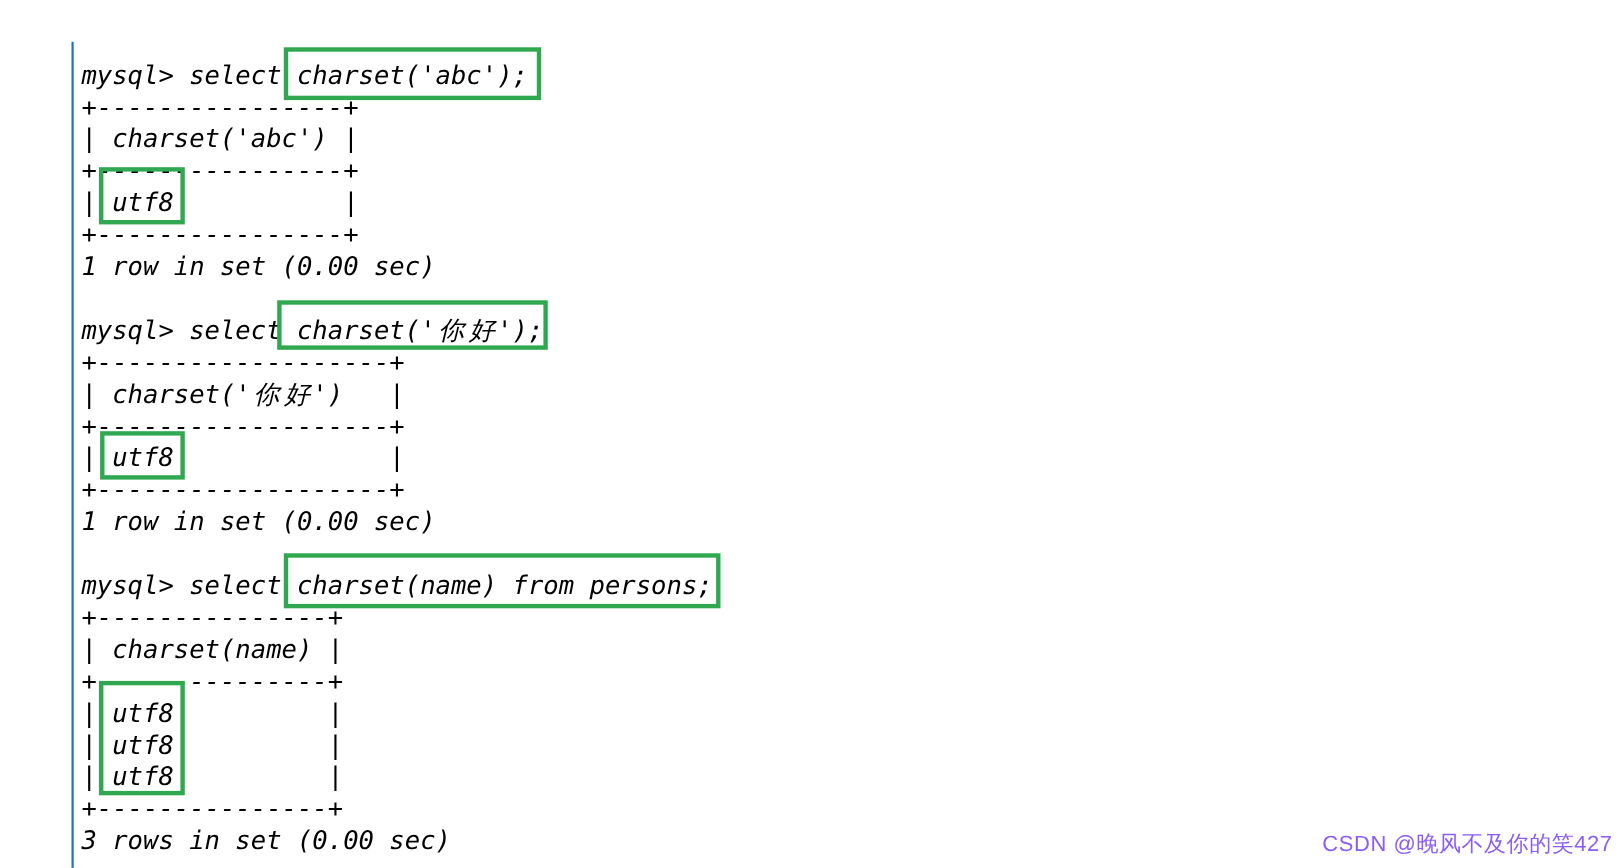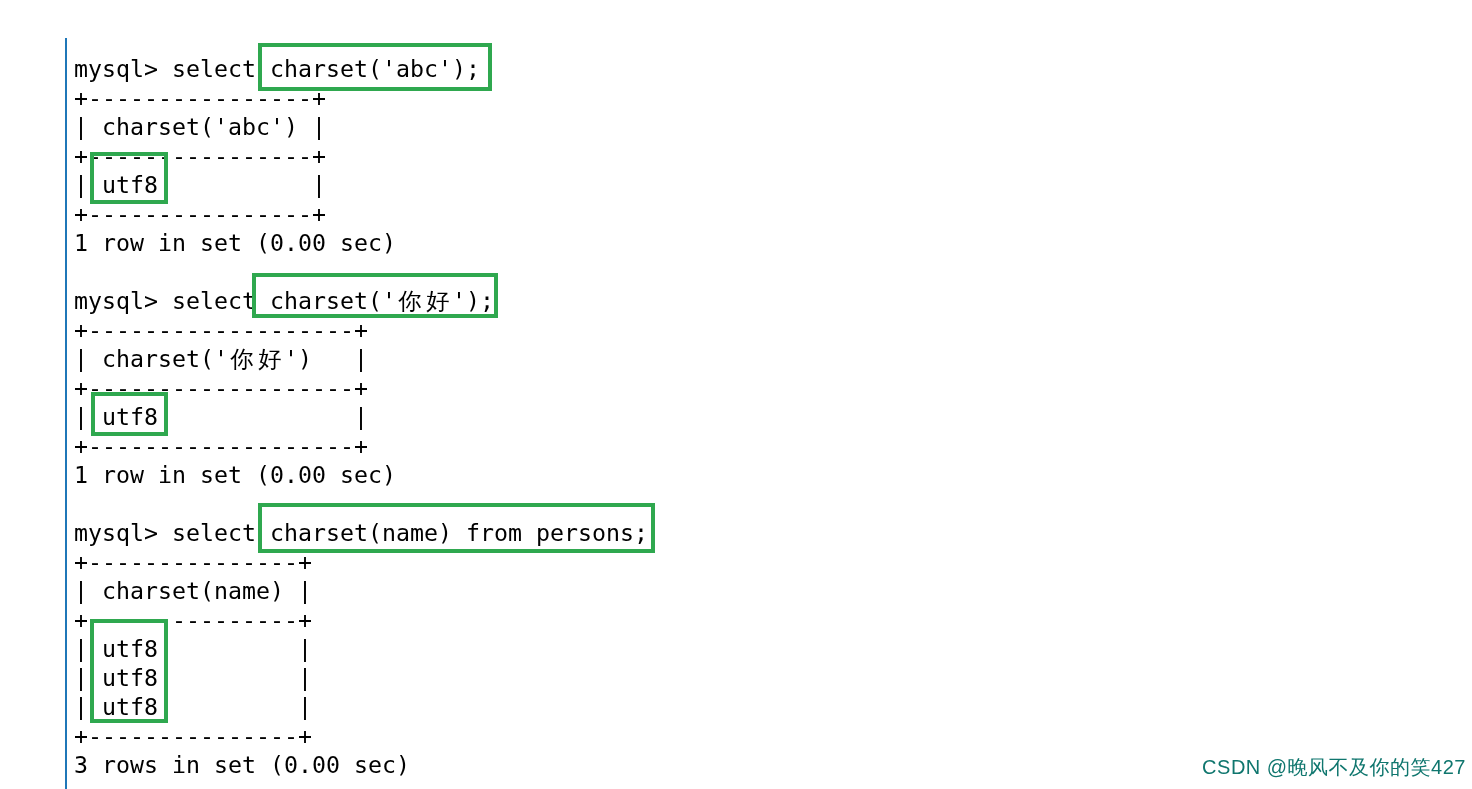--- a/index.html
+++ b/index.html
@@ -21,21 +21,21 @@
   .terminal {
     position: absolute;
     left: 74px;
     top: 54px;
     font-size: 23.25px;
     line-height: 29px;
     white-space: pre;
     color: #000000;
     letter-spacing: 0;
   }
-  .line { height: 29px; }
+  .line { height: 29px; font-style: italic; }
   .cjk {
     display: inline-block;
     width: 2ch;
     text-align: center;
   }
   .annotation-layer {
     position: absolute;
     left: 0; top: 0;
     width: 100%; height: 100%;
     pointer-events: none;
@@ -64,14 +64,14 @@
   <div class="vrule" style="background: rgb(31, 119, 184);"></div>
   <div class="terminal" style="color: rgb(0, 0, 0);"><div class="line">mysql&gt; select charset('abc');</div><div class="line">+----------------+</div><div class="line">| charset('abc') |</div><div class="line">+----------------+</div><div class="line">| utf8           |</div><div class="line">+----------------+</div><div class="line">1 row in set (0.00 sec)</div><div class="line">&nbsp;</div><div class="line">mysql&gt; select charset('<span class="cjk">你</span><span class="cjk">好</span>');</div><div class="line">+-------------------+</div><div class="line">| charset('<span class="cjk">你</span><span class="cjk">好</span>')   |</div><div class="line">+-------------------+</div><div class="line">| utf8              |</div><div class="line">+-------------------+</div><div class="line">1 row in set (0.00 sec)</div><div class="line">&nbsp;</div><div class="line">mysql&gt; select charset(name) from persons;</div><div class="line">+---------------+</div><div class="line">| charset(name) |</div><div class="line">+---------------+</div><div class="line">| utf8          |</div><div class="line">| utf8          |</div><div class="line">| utf8          |</div><div class="line">+---------------+</div><div class="line">3 rows in set (0.00 sec)</div></div>
   <div class="annotation-layer">
       <div class="hlbox" style="left: 258px; top: 43px; width: 234px; height: 48px; border-color: rgb(47, 168, 79);"></div>
       <div class="hlbox" style="left: 90px; top: 152px; width: 78px; height: 52px; border-color: rgb(47, 168, 79);"></div>
       <div class="hlbox" style="left: 252px; top: 273px; width: 246px; height: 45px; border-color: rgb(47, 168, 79);"></div>
       <div class="hlbox" style="left: 91px; top: 392px; width: 77px; height: 44px; border-color: rgb(47, 168, 79);"></div>
       <div class="hlbox" style="left: 258px; top: 503px; width: 397px; height: 50px; border-color: rgb(47, 168, 79);"></div>
       <div class="hlbox" style="left: 90px; top: 619px; width: 78px; height: 104px; border-color: rgb(47, 168, 79);"></div>
     </div>
-  <div class="watermark" style="color: #0f766e;">CSDN @晚风不及你的笑427</div>
+  <div class="watermark" style="color: #8b5cf6;">CSDN @晚风不及你的笑427</div>
 </div>
 
 </body></html>

